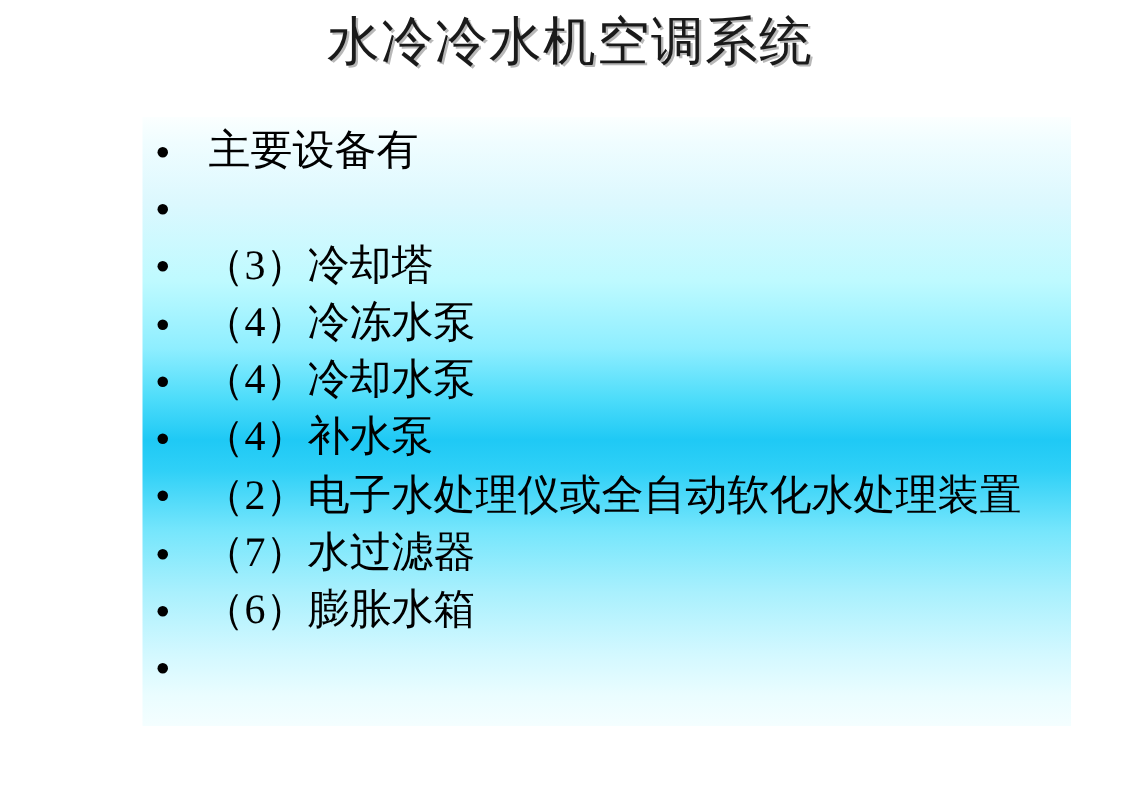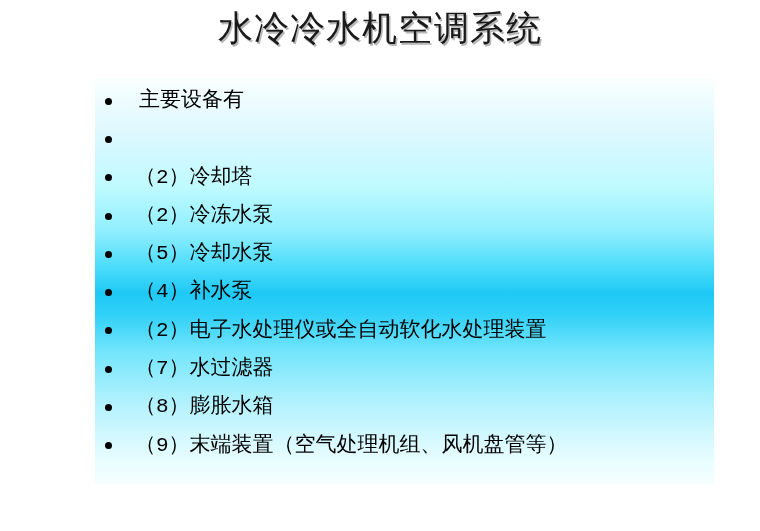--- a/index.html
+++ b/index.html
@@ -71,22 +71,22 @@
     margin: 0;
     padding: 0;
     list-style: none;
   }
 
   .bullet-item {
     position: relative;
     height: 38.3px;
     line-height: 38.3px;
     padding-left: 40px;
-    font-family: Liberation Mono, monospace;
-    font-size: 21px;
+    font-family: Liberation Serif, serif;
+    font-size: 28px;
     color: #000000;
     white-space: nowrap;
   }
 
   .bullet-dot {
     position: absolute;
     left: 10px;
     top: 50%;
     width: 7px;
     height: 7px;
@@ -118,54 +118,53 @@
         <span class="bullet-dot"></span>
         <span class="bullet-text">主要设备有</span>
       </li>
 
       <li class="bullet-item">
         <span class="bullet-dot"></span>
       </li>
 
       <li class="bullet-item">
         <span class="bullet-dot"></span>
-        <span class="bullet-text">（2）冷却塔</span>
+        <span class="bullet-text">（3）冷却塔</span>
       </li>
 
       <li class="bullet-item">
         <span class="bullet-dot"></span>
-        <span class="bullet-text">（2）冷冻水泵</span>
+        <span class="bullet-text">（4）冷冻水泵</span>
       </li>
 
       <li class="bullet-item">
         <span class="bullet-dot"></span>
-        <span class="bullet-text">（5）冷却水泵</span>
+        <span class="bullet-text">（4）冷却水泵</span>
       </li>
 
       <li class="bullet-item">
         <span class="bullet-dot"></span>
         <span class="bullet-text">（4）补水泵</span>
       </li>
 
       <li class="bullet-item">
         <span class="bullet-dot"></span>
         <span class="bullet-text">（2）电子水处理仪或全自动软化水处理装置</span>
       </li>
 
       <li class="bullet-item">
         <span class="bullet-dot"></span>
         <span class="bullet-text">（7）水过滤器</span>
       </li>
 
       <li class="bullet-item">
         <span class="bullet-dot"></span>
-        <span class="bullet-text">（8）膨胀水箱</span>
+        <span class="bullet-text">（6）膨胀水箱</span>
       </li>
 
       <li class="bullet-item">
         <span class="bullet-dot"></span>
-        <span class="bullet-text">（9）末端装置（空气处理机组、风机盘管等）</span>
       </li>
 
     </ul>
   </div>
 
 </div>
 
 </body></html>

